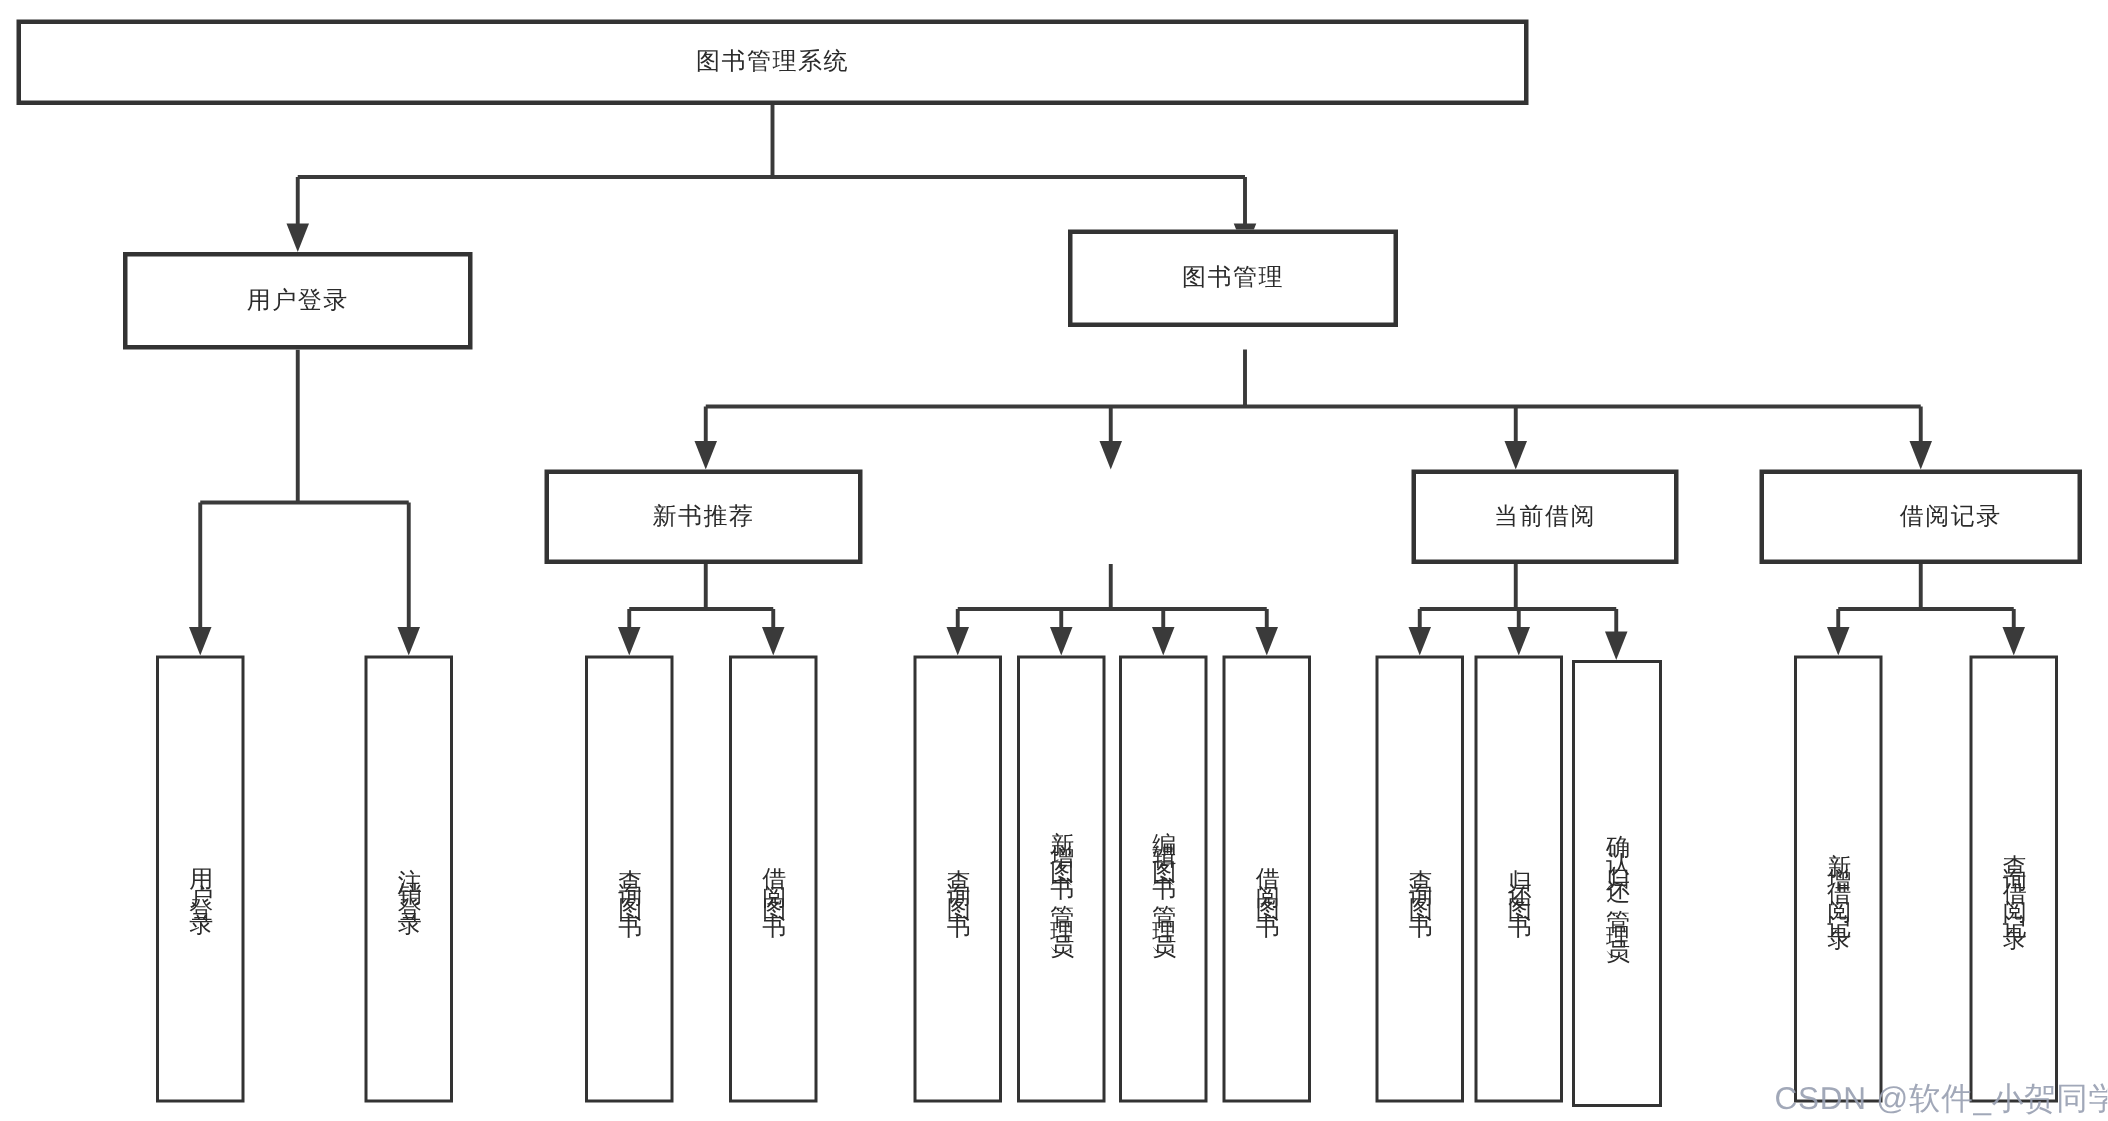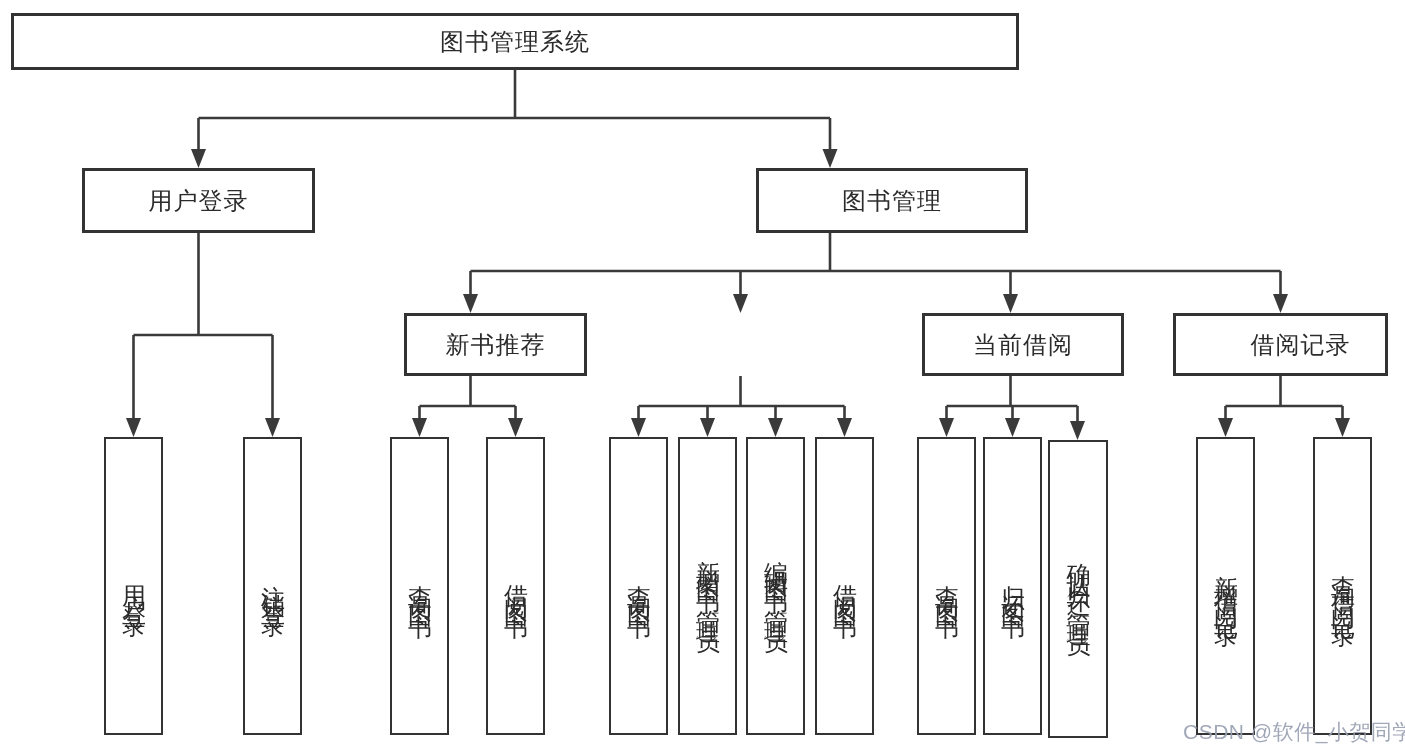--- a/index.html
+++ b/index.html
@@ -36,21 +36,21 @@
   }
   .node {
     position: absolute;
     background: var(--color-fill);
     border: 3px solid var(--color-border);
     color: var(--color-text);
     display: flex;
     align-items: center;
     justify-content: center;
     z-index: 1;
-    font-size: 24px;
+    font-size: 16px;
     letter-spacing: 1px;
   }
   .node.leaf {
     border-width: 2.5px;
   }
   .node.leaf .vtext {
     writing-mode: vertical-lr;
     text-orientation: mixed;
     letter-spacing: 10px;
     line-height: 1.2;
@@ -109,28 +109,28 @@
     <polygon points="1335,418 1350,418 1342.5,437"></polygon>
   </svg>
 
   <div class="node" style="left:11px; top:13px; width:1008px; height:57px;">
     <span>图书管理系统</span>
   </div>
 
   <div class="node" style="left:82px; top:168px; width:233px; height:65px;">
     <span>用户登录</span>
   </div>
-  <div class="node" style="left:712px; top:168px; width:272px; height:65px;margin-left:44px;">
+  <div class="node" style="left:712px; top:153px; width:220px; height:65px;">
     <span>图书管理</span>
   </div>
 
-  <div class="node" style="left:363px; top:313px; width:183px; height:63px;margin-left:41px;">
+  <div class="node" style="left:363px; top:313px; width:212px; height:63px;">
     <span>新书推荐</span>
   </div>
-  <div class="node" style="left:922px; top:313px; width:202px; height:63px;">
+  <div class="node" style="left:941px; top:313px; width:178px; height:63px;">
     <span>当前借阅</span>
   </div>
   <div class="node" style="left:1173px; top:313px; width:215px; height:63px;padding-left:40px;">
     <span>借阅记录</span>
   </div>
 
   <div class="node leaf" style="left:104px; top:437px; width:59px; height:298px;">
     <span class="vtext">用户登录</span>
   </div>
   <div class="node leaf" style="left:243px; top:437px; width:59px; height:298px;">

